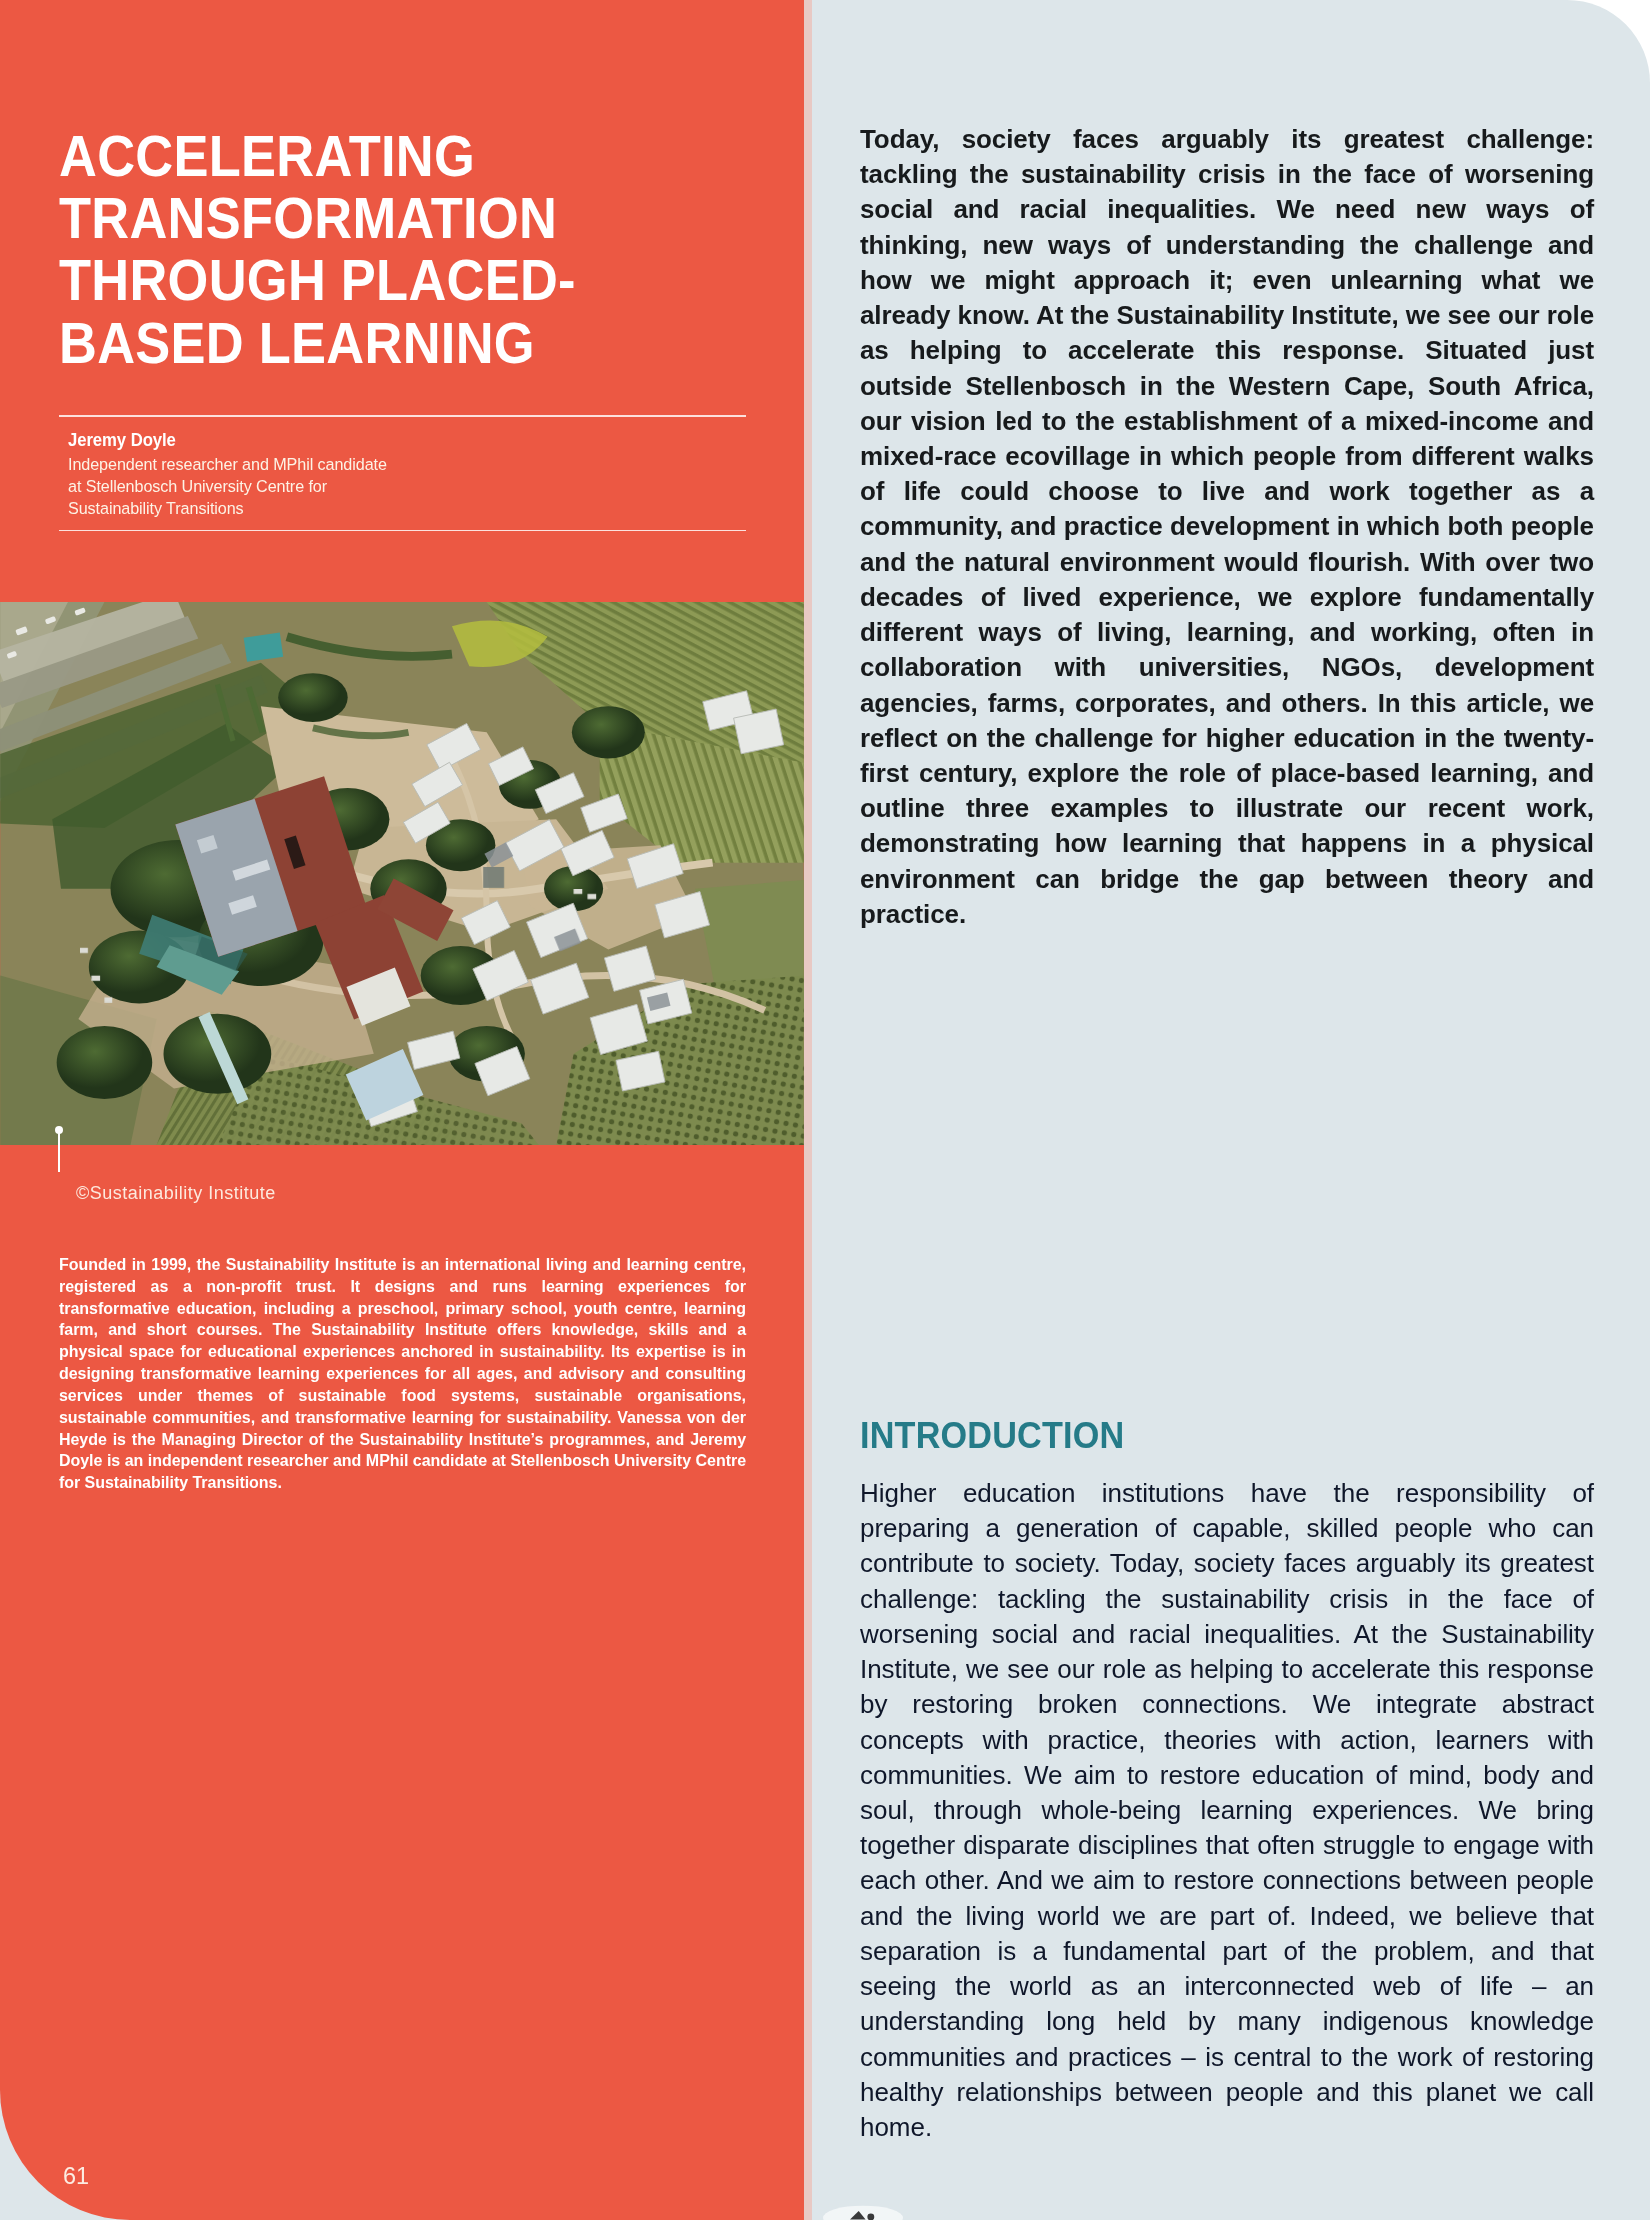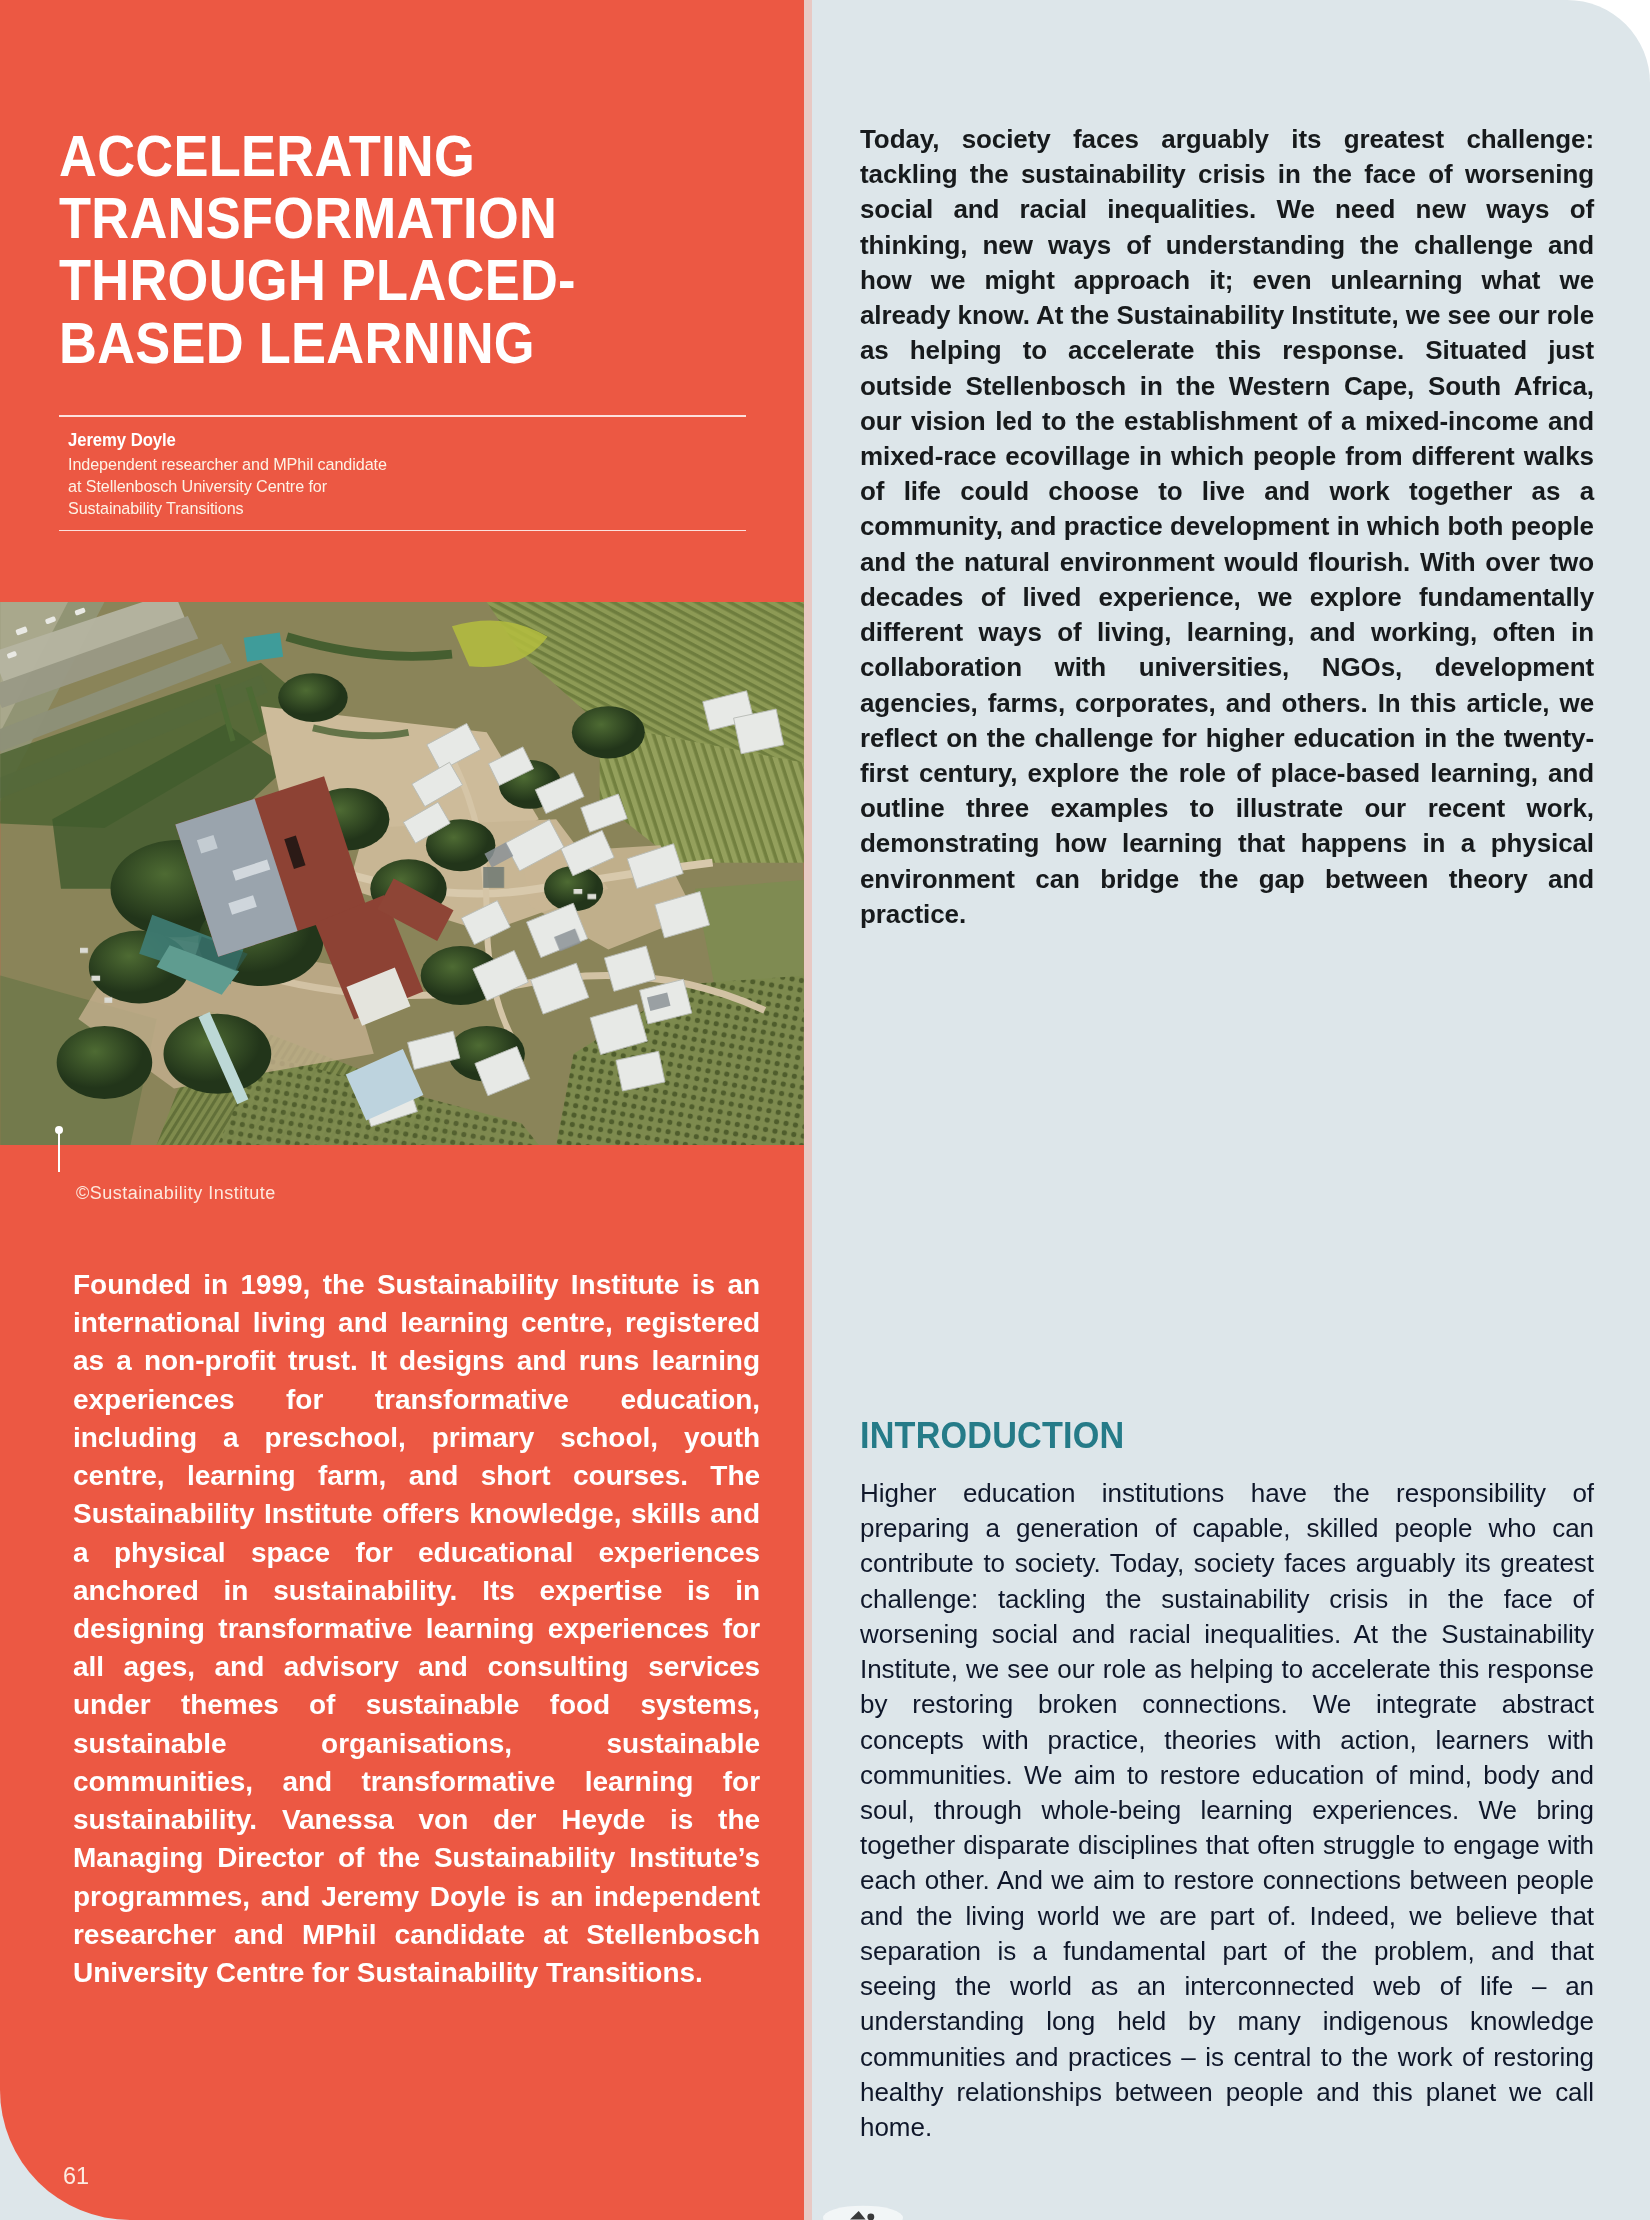--- a/index.html
+++ b/index.html
@@ -149,26 +149,25 @@
   }
 
   
   .left-body {
     position: absolute;
     left: 59px;
     top: 1238px;
     width: 687px;
     color: #ffffff;
     font-weight: 700;
-    font-size: 28px;
+    font-size: 16px;
     line-height: 1.365;
     text-align: justify;
     letter-spacing: -0.04px;
     z-index: 5;
-    margin-left: 14px;
   }
 
   
   .page-number {
     position: absolute;
     left: 63px;
     top: 2163px;
     color: #fcece2;
     font-size: 23.5px;
     font-weight: 400;

